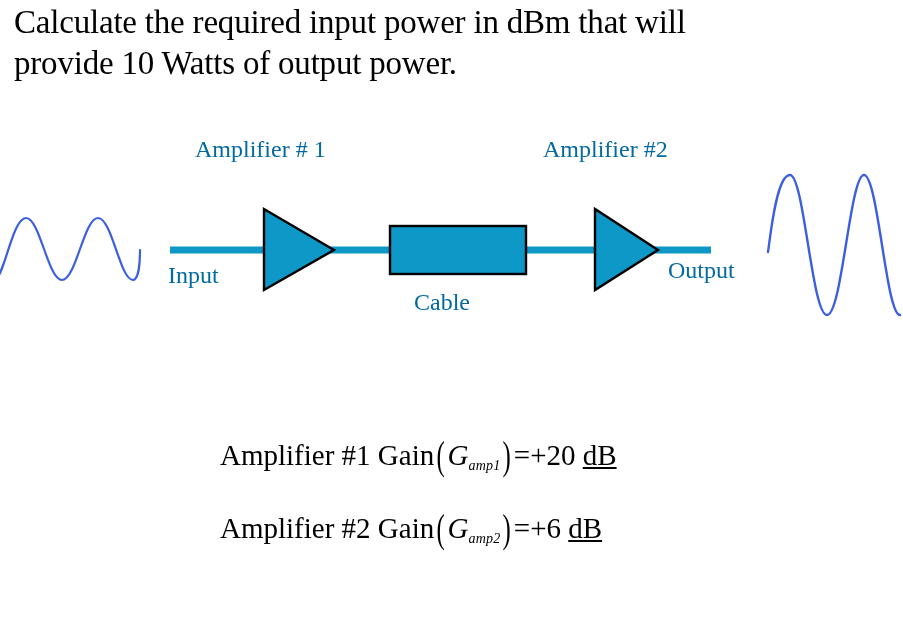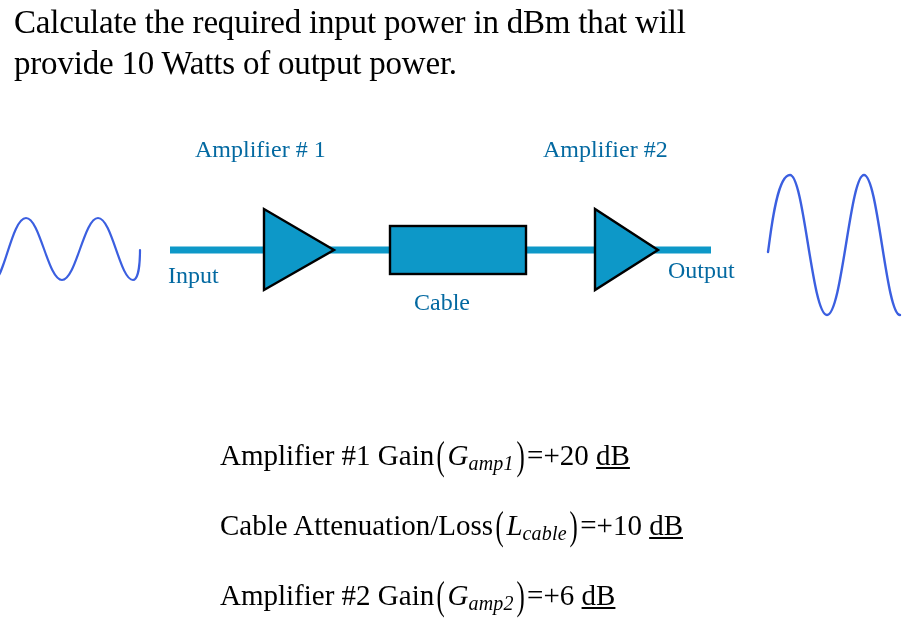--- a/index.html
+++ b/index.html
@@ -79,21 +79,21 @@
     top: 4px;
     transform: scaleX(0.62);
     font-style: normal;
   }
   .eq .var {
     font-style: italic;
     font-size: 29px;
   }
   .eq .sub {
     font-style: italic;
-    font-size: 20px;
+    font-size: 14px;
     vertical-align: -5px;
     letter-spacing: 0.2px;
   }
   .eq .op { font-style: normal; }
   .eq .val { font-style: normal; }
   .eq .unit { font-style: normal; text-decoration: underline; }
 </style>
 </head>
 <body>
 
@@ -132,23 +132,20 @@
   <div class="dlabel lbl-input">Input</div>
   <div class="dlabel lbl-output">Output</div>
   <div class="dlabel lbl-cable">Cable</div>
 
   <div class="equations">
 
     <div class="eq">
       <span class="txt">Amplifier #1 Gain</span><span class="paren">(</span><span class="var">G</span><span class="sub">amp1</span><span class="paren">)</span><span class="op">=</span><span class="val">+20</span>&nbsp;<span class="unit">dB</span>
     </div>
 
-    <div class="eq">
-      <span class="txt">Cable Attenuation/Loss</span><span class="paren">(</span><span class="var">L</span><span class="sub">cable</span><span class="paren">)</span><span class="op">=</span><span class="val">+10</span>&nbsp;<span class="unit">dB</span>
-    </div>
 
     <div class="eq">
       <span class="txt">Amplifier #2 Gain</span><span class="paren">(</span><span class="var">G</span><span class="sub">amp2</span><span class="paren">)</span><span class="op">=</span><span class="val">+6</span>&nbsp;<span class="unit">dB</span>
     </div>
 
   </div>
 
 </div>
 
 </body></html>

